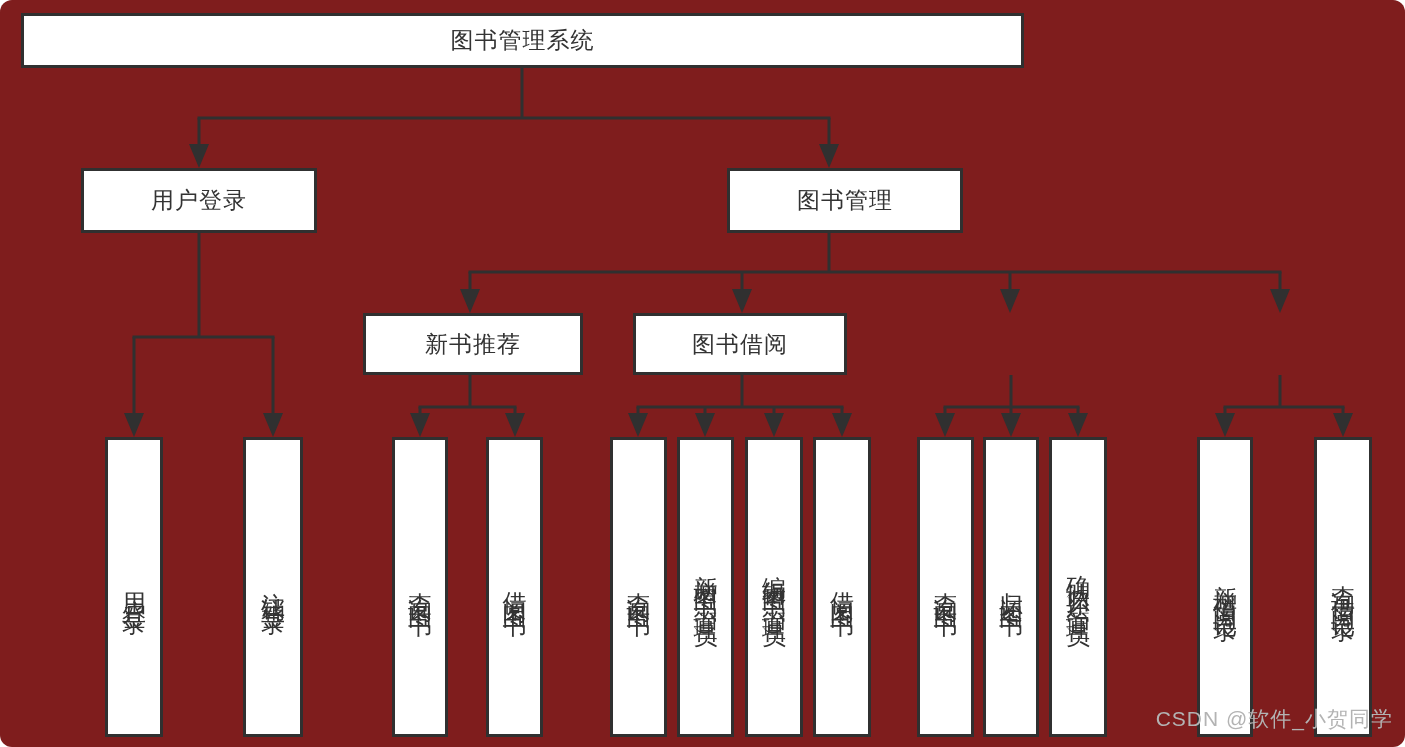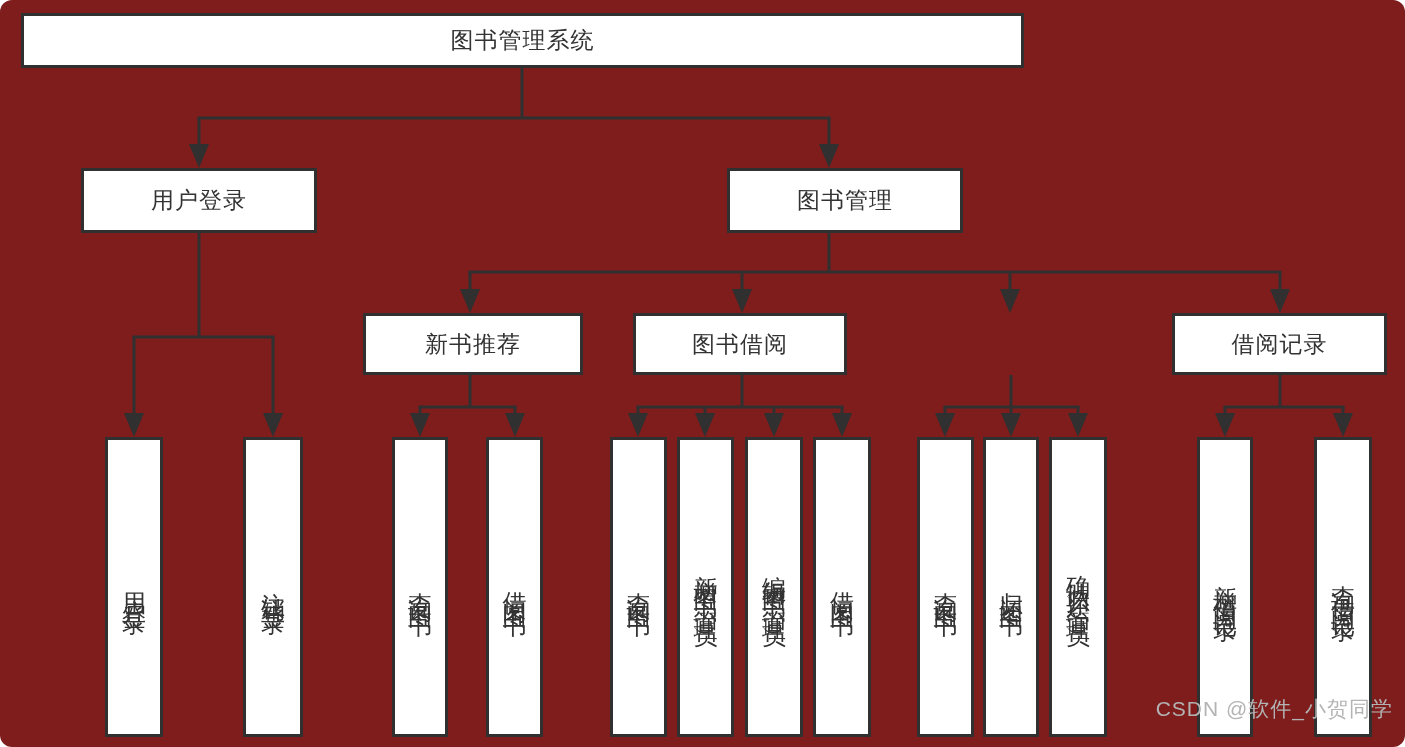--- a/index.html
+++ b/index.html
@@ -27,21 +27,21 @@
     writing-mode:vertical-rl;
     text-orientation:mixed;
     font-size:24px;
     letter-spacing:7px;
     line-height:1;
     white-space:nowrap;
   }
   .watermark{
     position:absolute;
     right:12px;
-    bottom:24px;
+    bottom:14px;
     font-size:21px;
     color:#b3b3b3;
     letter-spacing:1px;
     white-space:nowrap;
   }
 </style>
 </head>
 <body>
 
 <div class="stage">
@@ -111,23 +111,20 @@
   <div class="node" style="left:711px;top:168px;width:236px;height:65px;margin-left:16px;">
     <span class="hlabel">图书管理</span>
   </div>
 
   <div class="node" style="left:363px;top:313px;width:220px;height:62px;">
     <span class="hlabel">新书推荐</span>
   </div>
   <div class="node" style="left:633px;top:313px;width:214px;height:62px;">
     <span class="hlabel">图书借阅</span>
   </div>
-  <div class="node" style="left:1172px;top:313px;width:215px;height:62px;">
-    <span class="hlabel">借阅记录</span>
-  </div>
 
   <div class="node" style="left:105px;top:437px;width:58px;height:300px;">
     <span class="vtext">用户登录</span>
   </div>
   <div class="node" style="left:243px;top:437px;width:60px;height:300px;">
     <span class="vtext">注销登录</span>
   </div>
 
   <div class="node" style="left:392px;top:437px;width:56px;height:300px;">
     <span class="vtext">查询图书</span>

